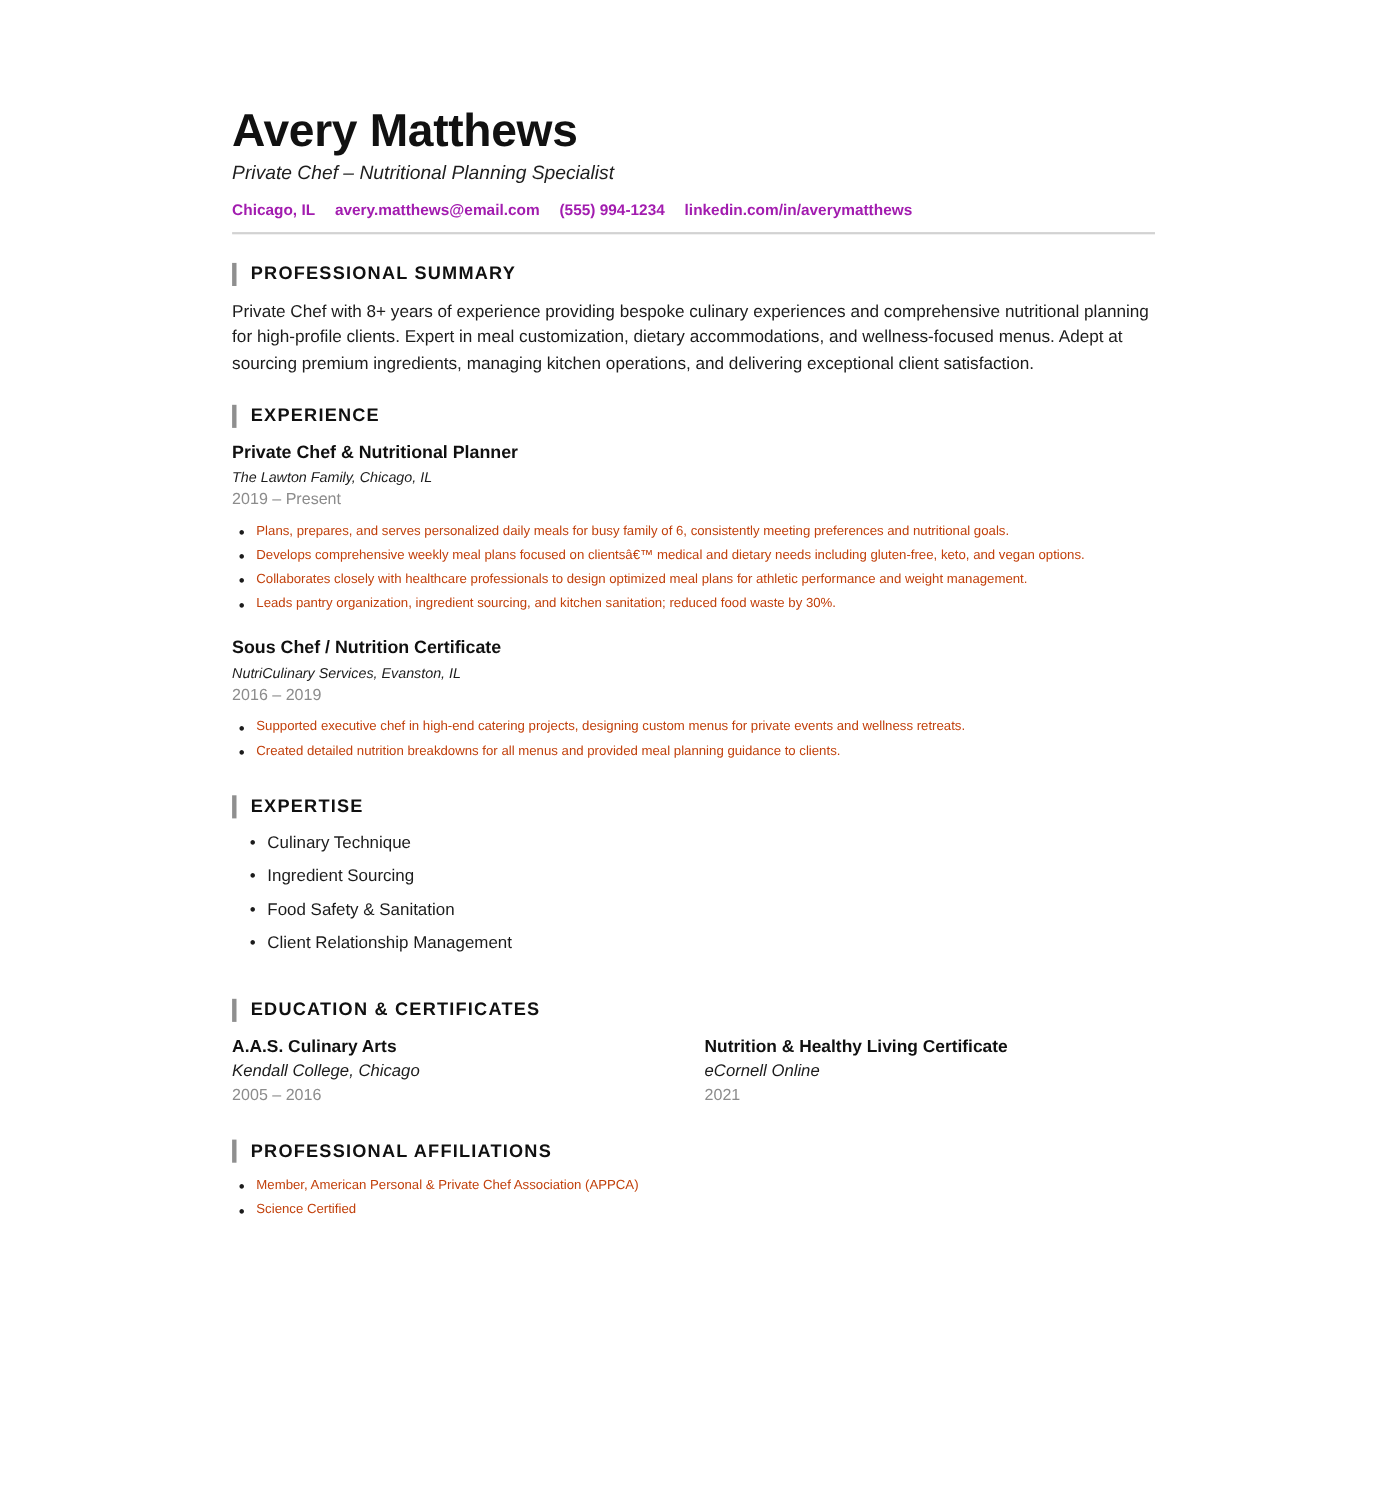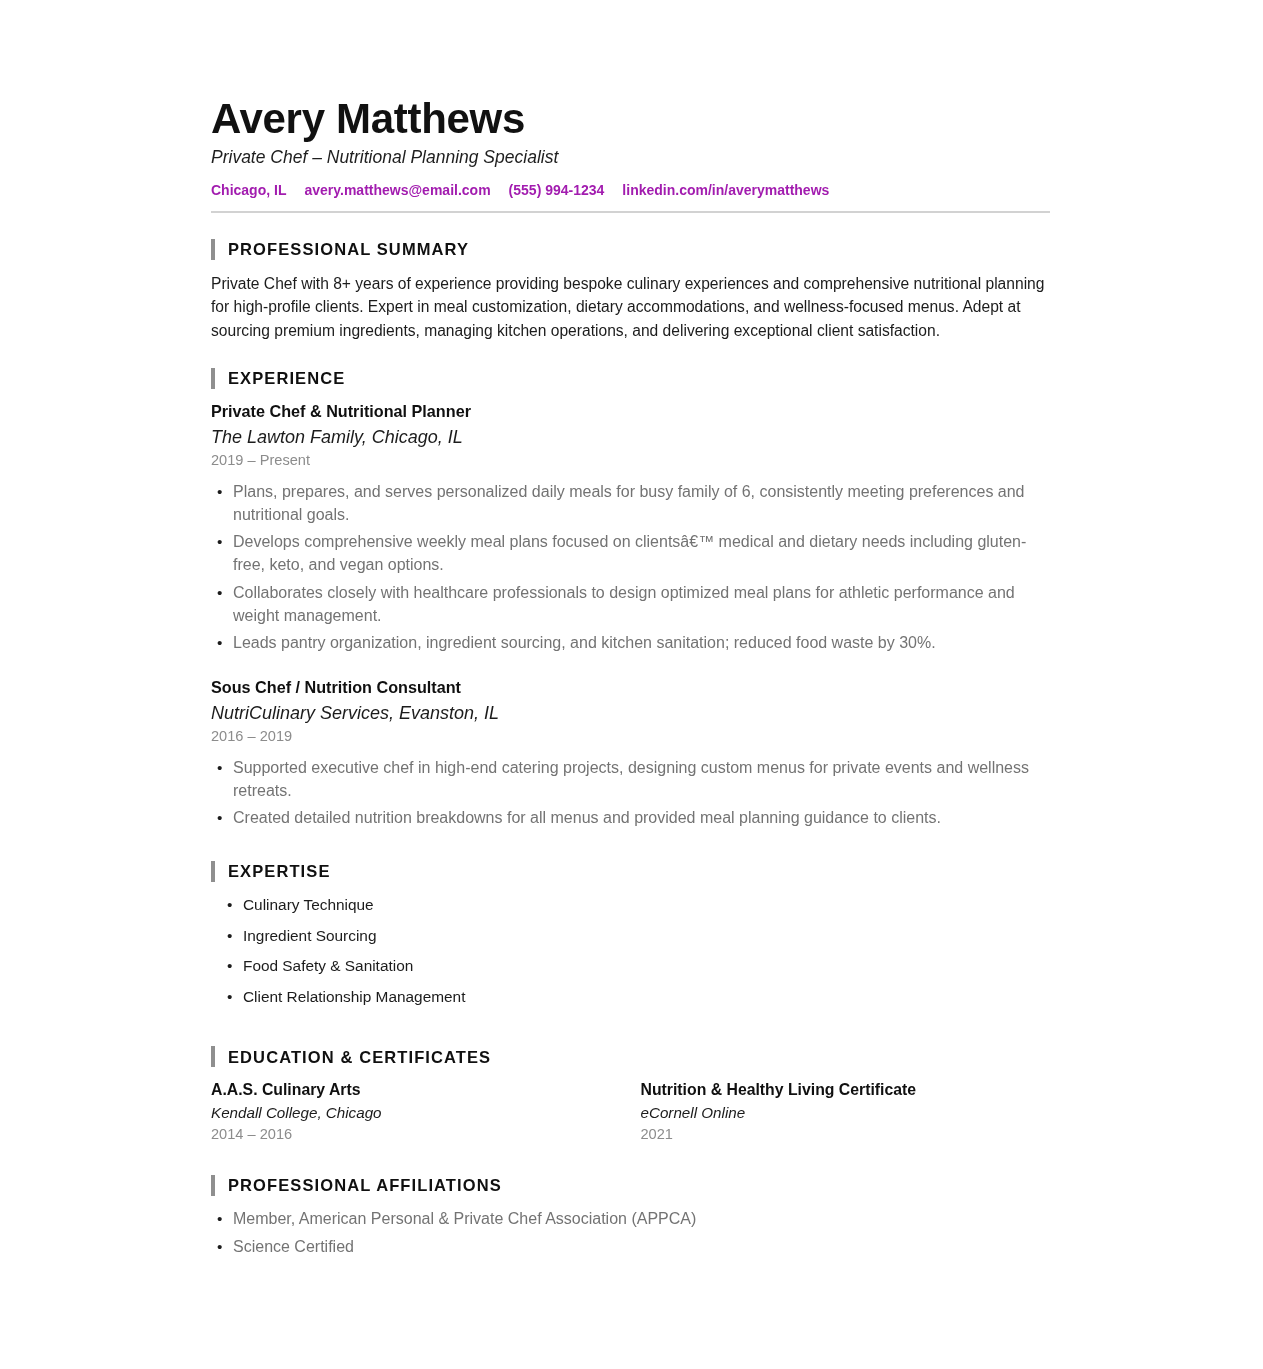--- a/index.html
+++ b/index.html
@@ -100,44 +100,44 @@
   .job { margin: 0 0 4px 0; }
   .job + .job { margin-top: 22px; }
   .job-title {
     font-size: 16.2px;
     font-weight: bold;
     color: #101010;
     line-height: 1.35;
     margin: 0 0 2px 0;
   }
   .job-org {
-    font-size: 18px;
+    font-size: 13px;
     font-style: italic;
     color: #1c1c1c;
     line-height: 1.35;
     margin: 0 0 2px 0;
   }
   .job-dates {
     font-size: 14.6px;
     color: #8c8c8c;
     line-height: 1.35;
     margin: 0 0 10px 0;
   }
 
   ul.bullets {
     list-style: none;
     margin: 0;
     padding: 0;
   }
   ul.bullets > li {
     position: relative;
     padding-left: 22px;
-    font-size: 16px;
+    font-size: 12px;
     line-height: 1.42;
-    color: #737373;
+    color: #c2410c;
     margin-bottom: 5px;
   }
   ul.bullets > li::before {
     content: "\2022";
     position: absolute;
     left: 6px;
     top: 0;
     color: #1c1c1c;
     font-size: 15.4px;
     line-height: 1.42;
@@ -235,21 +235,21 @@
         <div class="job-dates">2019 – Present</div>
         <ul class="bullets exp-bullets">
           <li>Plans, prepares, and serves personalized daily meals for busy family of 6, consistently meeting preferences and nutritional goals.</li>
           <li>Develops comprehensive weekly meal plans focused on clientsâ€™ medical and dietary needs including gluten-free, keto, and vegan options.</li>
           <li>Collaborates closely with healthcare professionals to design optimized meal plans for athletic performance and weight management.</li>
           <li>Leads pantry organization, ingredient sourcing, and kitchen sanitation; reduced food waste by 30%.</li>
         </ul>
       </div>
 
       <div class="job">
-        <div class="job-title">Sous Chef / Nutrition Consultant</div>
+        <div class="job-title">Sous Chef / Nutrition Certificate</div>
         <div class="job-org">NutriCulinary Services, Evanston, IL</div>
         <div class="job-dates">2016 – 2019</div>
         <ul class="bullets exp-bullets">
           <li>Supported executive chef in high-end catering projects, designing custom menus for private events and wellness retreats.</li>
           <li>Created detailed nutrition breakdowns for all menus and provided meal planning guidance to clients.</li>
         </ul>
       </div>
     </div>
 
     <div class="section-gap"></div>
@@ -275,21 +275,21 @@
 
     <div class="section">
       <div class="section-head">
         <span class="accent-bar"></span>
         <span class="section-title">EDUCATION &amp; CERTIFICATES</span>
       </div>
       <div class="two-col">
         <div class="col">
           <div class="edu-title">A.A.S. Culinary Arts</div>
           <div class="edu-org">Kendall College, Chicago</div>
-          <div class="edu-dates">2014 – 2016</div>
+          <div class="edu-dates">2005 – 2016</div>
         </div>
         <div class="col col-right">
           <div class="edu-title">Nutrition &amp; Healthy Living Certificate</div>
           <div class="edu-org">eCornell Online</div>
           <div class="edu-dates">2021</div>
         </div>
       </div>
     </div>
 
     <div class="section-gap"></div>

